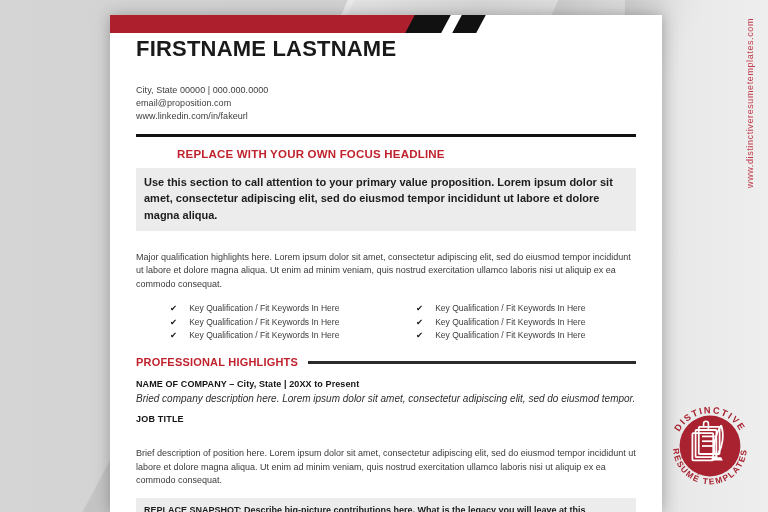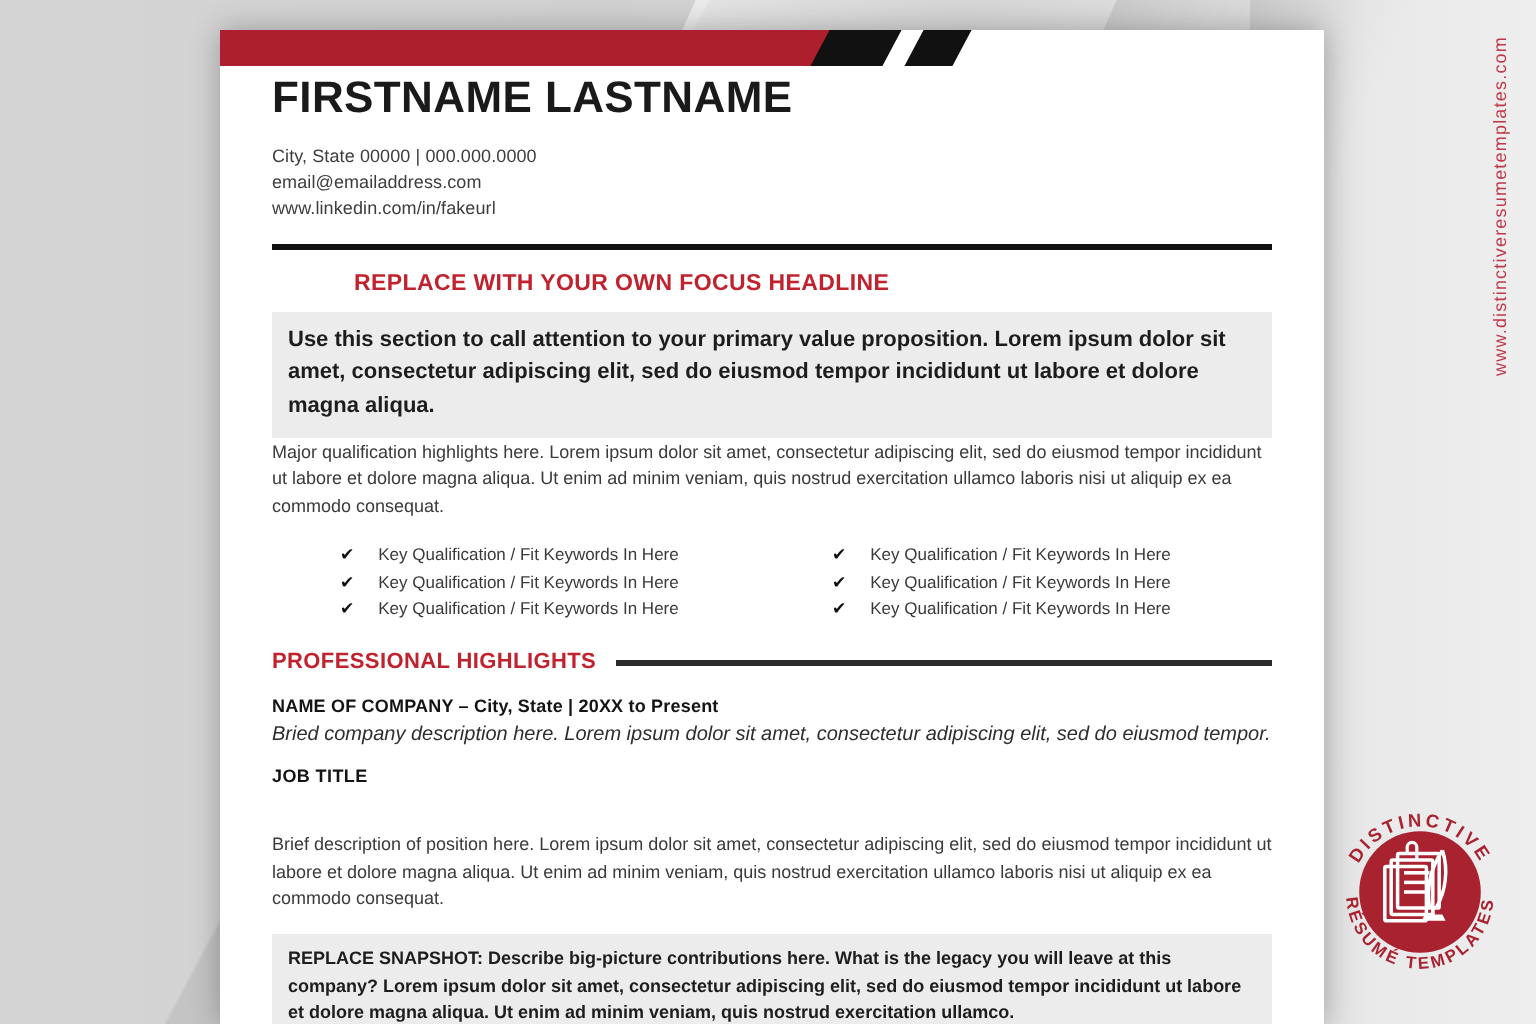--- a/index.html
+++ b/index.html
@@ -64,41 +64,41 @@
   .slash-1 { left:300px; width:36px; }
   .slash-2 { left:347px; width:24px; }
 
   .page-body { padding:22px 26px 0 26px; }
 
   
   .name {
     font-size:22px; font-weight:bold; letter-spacing:0.2px;
     color:#1a1a1a; line-height:1.12;
   }
-  .contact-lines { margin-top:10px; }
+  .contact-lines { margin-top:22px; }
   .contact-line {
     font-size:9px; color:#3d3d3d; line-height:1.48; letter-spacing:0.05px;
   }
   .rule-thick {
     height:3px; background:#111111; margin-top:10px;
   }
   
   .focus-headline {
     color:#c0232d; font-weight:bold; font-size:11.5px;
     letter-spacing:0.2px; margin-top:11px;margin-left:41px;
   }
   
   .shaded {
     background:#ececec; margin-top:8px;
     padding:6px 8px 7px 8px;
     font-size:11px; font-weight:bold; color:#1d1d1d;
     line-height:1.52;
   }
   .para {
-    margin-top:1px; font-size:9px; color:#3a3a3a; line-height:1.52;
+    margin-top:20px; font-size:9px; color:#3a3a3a; line-height:1.52;
   }
   
   .quals {
     margin-top:10px; display:flex; gap:0;
   }
   .qual-col { width:50%; padding-left:34px; }
   .qual-col + .qual-col { padding-left:30px; }
   .qual-item {
     display:flex; align-items:flex-start; gap:12px;
     font-size:8.5px; color:#3a3a3a; line-height:1.62;
@@ -171,21 +171,21 @@
     <div class="slash slash-1"></div>
     <div class="slash slash-2"></div>
   </div>
 
   <div class="page-body">
 
     <div class="name">FIRSTNAME LASTNAME</div>
 
     <div class="contact-lines">
       <div class="contact-line">City, State 00000 |  000.000.0000</div>
-      <div class="contact-line">email@emailaddress.com</div>
+      <div class="contact-line">email@proposition.com</div>
       <div class="contact-line">www.linkedin.com/in/fakeurl</div>
     </div>
 
     <div class="rule-thick"></div>
 
     <div class="focus-headline">REPLACE WITH YOUR OWN FOCUS HEADLINE</div>
 
     <div class="shaded">Use this section to call attention to your primary value proposition. Lorem ipsum dolor sit amet, consectetur adipiscing elit, sed do eiusmod tempor incididunt ut labore et dolore magna aliqua.</div>
 
     <div class="para">Major qualification highlights here. Lorem ipsum dolor sit amet, consectetur adipiscing elit, sed do eiusmod tempor incididunt ut labore et dolore magna aliqua. Ut enim ad minim veniam, quis nostrud exercitation ullamco laboris nisi ut aliquip ex ea commodo consequat.</div>

